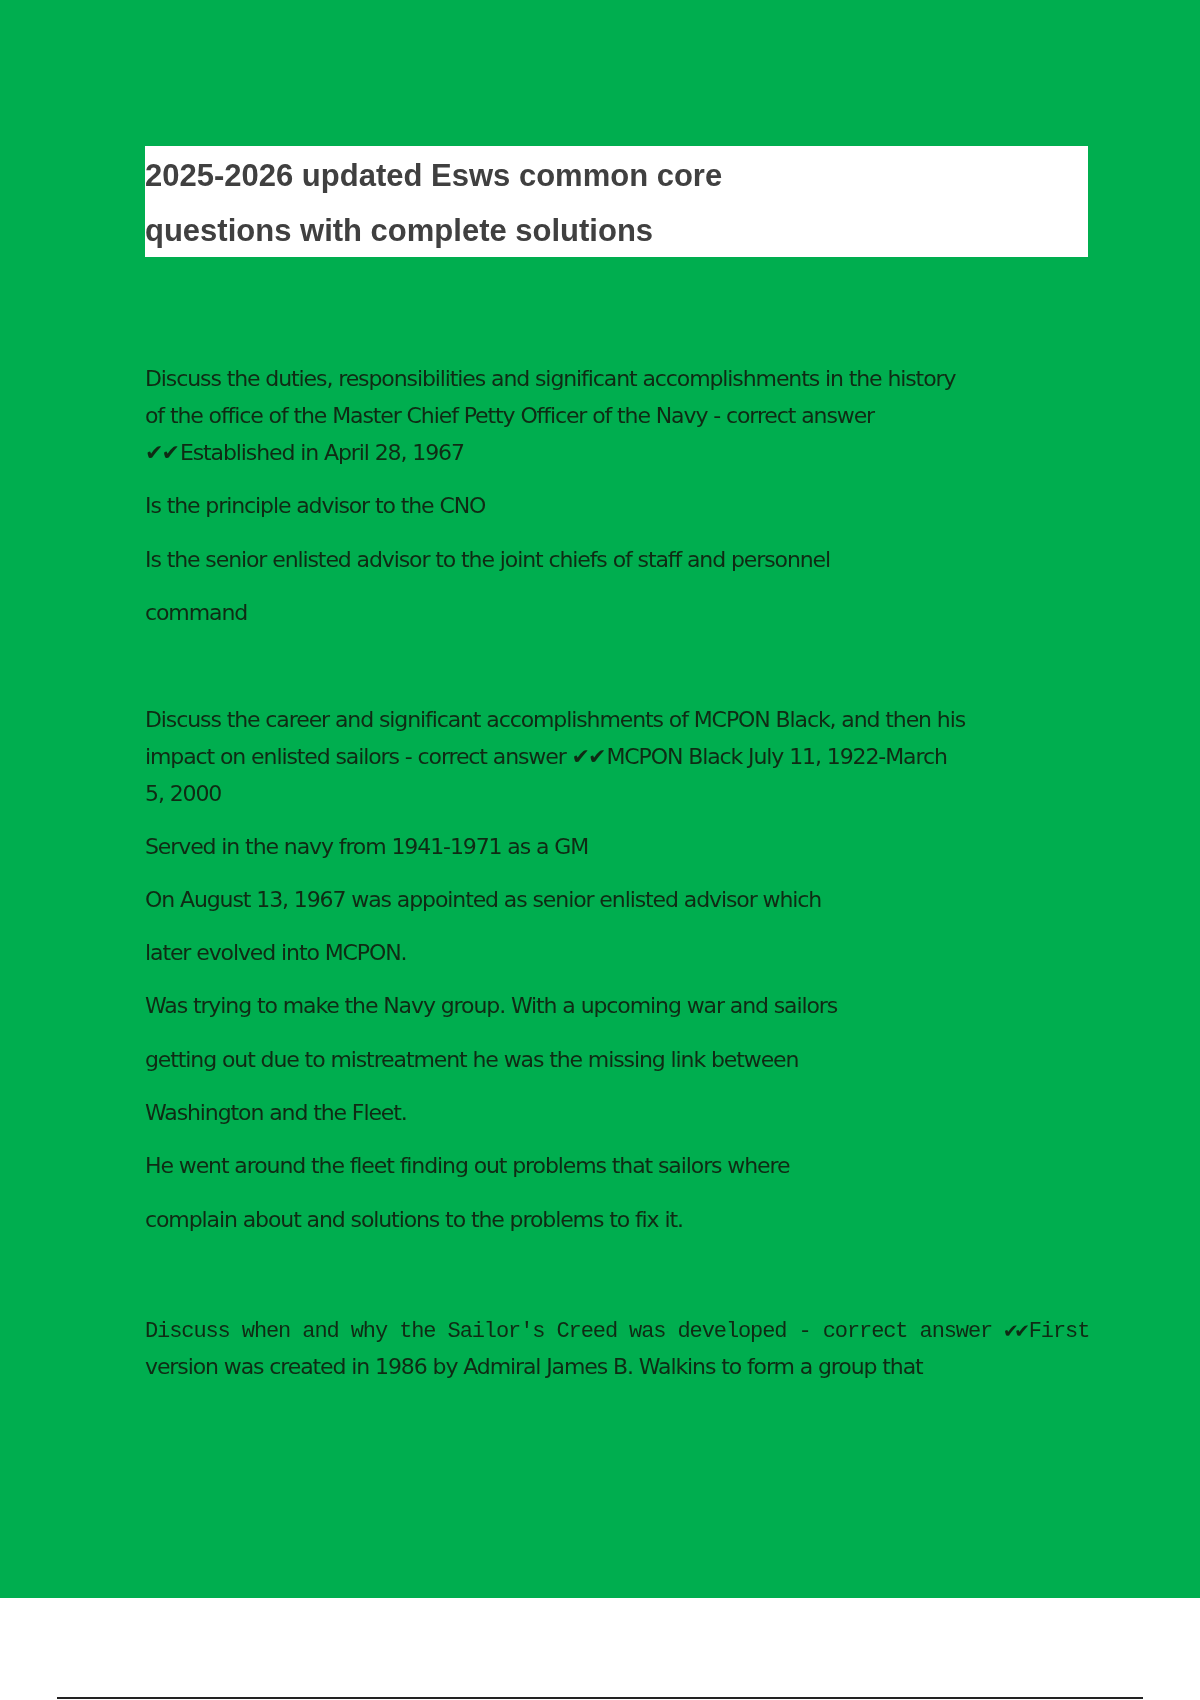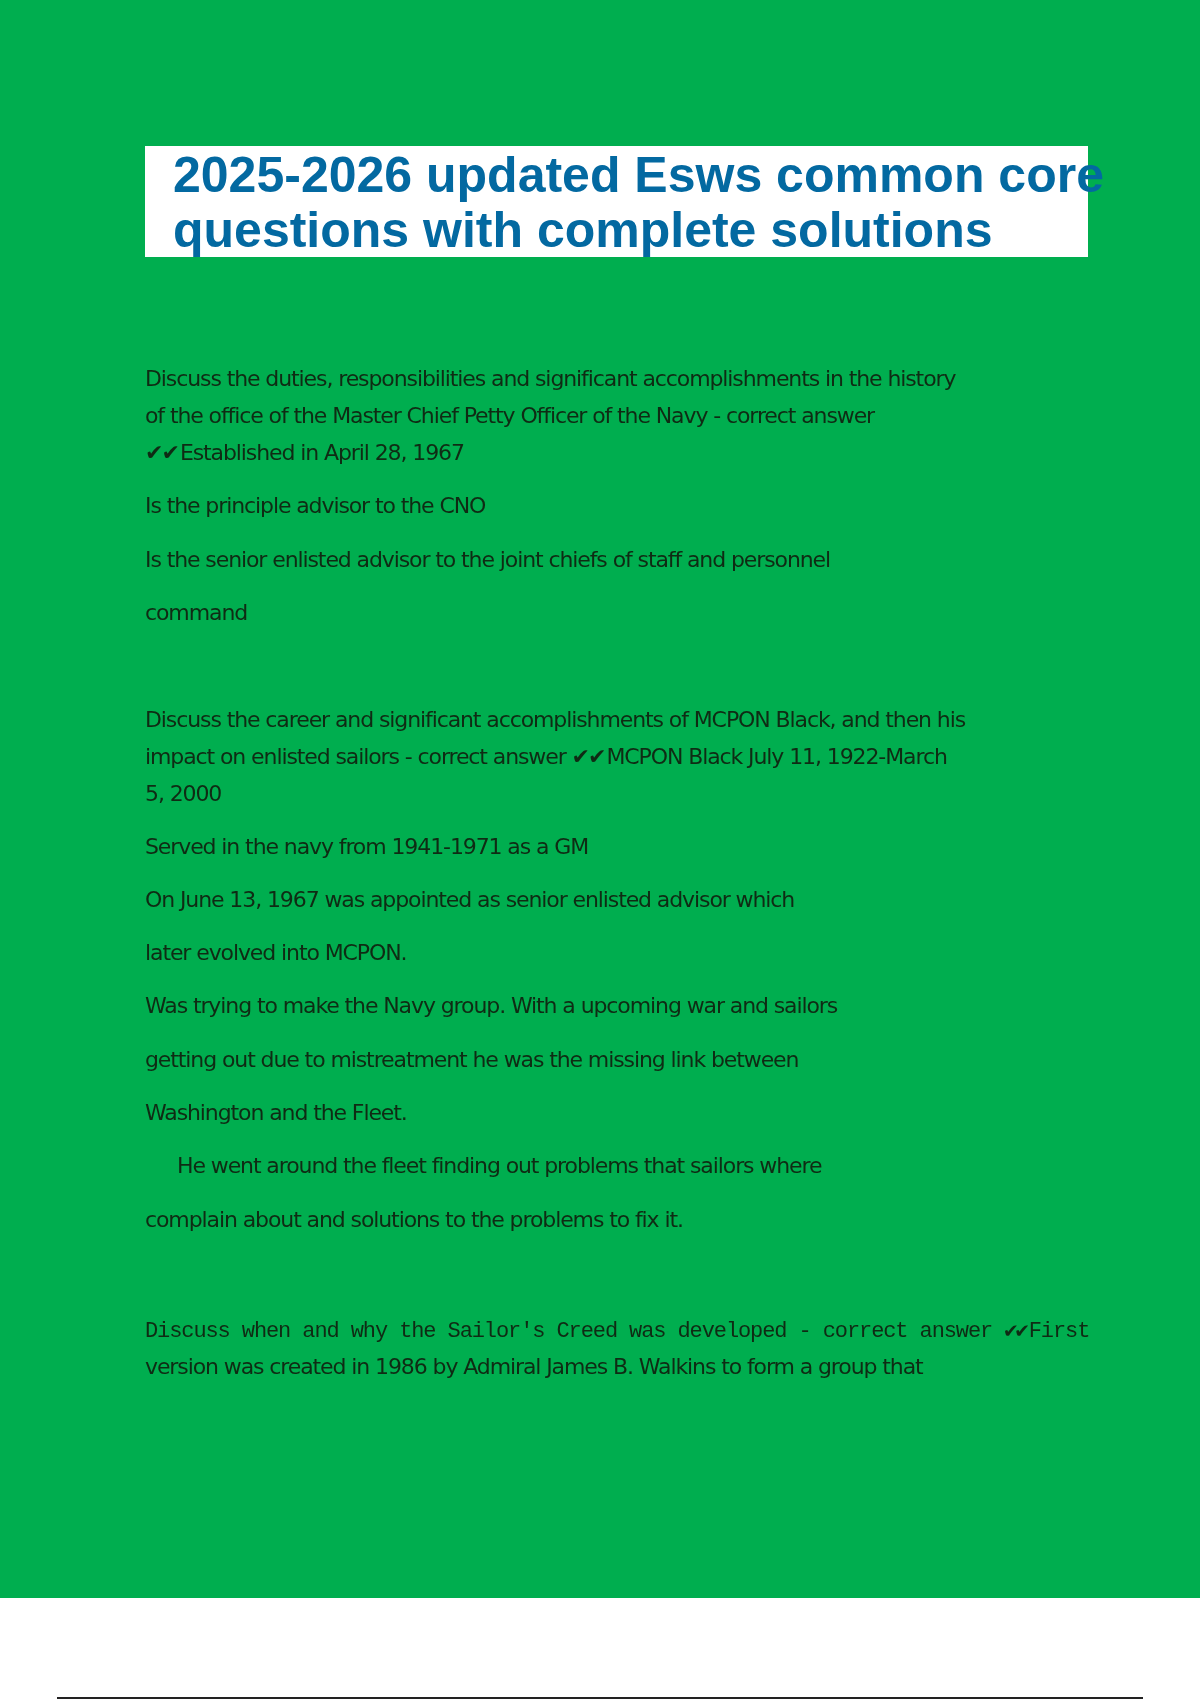--- a/index.html
+++ b/index.html
@@ -29,26 +29,25 @@
       width: 943px;
       height: 111px;
       background: #ffffff;
       box-sizing: border-box;
       padding-top: 2px;
     }
     .title-line {
       display: block;
       font-family: "Liberation Sans", sans-serif;
       font-weight: bold;
-      font-size: 50px;
+      font-size: 31px;
       line-height: 55px;
-      color: #0369a1;
+      color: #404040;
       white-space: nowrap;
       letter-spacing: 0px;
-      margin-left: 28px;
     }
     .body-text {
       position: absolute;
       left: 145px;
       width: 950px;
       font-family: "DejaVu Sans", sans-serif;
       font-size: 22px;
       color: #0f2b14;
       letter-spacing: -1.1px;
       word-spacing: 0px;
@@ -90,26 +89,26 @@
   <span class="line" style="top:127px;text-align:center;">Is the principle advisor to the CNO</span>
   <span class="line" style="top:181px;">Is the senior enlisted advisor to the joint chiefs of staff and personnel</span>
   <span class="line" style="top:234px;">command</span>
 </div>
 
 <div class="body-text" style="top:707px;">
   <span class="line" style="top:0px;text-align:right;">Discuss the career and significant accomplishments of MCPON Black, and then his</span>
   <span class="line" style="top:37px;"><span>impact on enlisted sailors - correct answer </span><span class="check">✔✔</span><span>MCPON Black July 11, 1922-March</span></span>
   <span class="line" style="top:74px;">5, 2000</span>
   <span class="line" style="top:127px;">Served in the navy from 1941-1971 as a GM</span>
-  <span class="line" style="top:180px;">On June 13, 1967 was appointed as senior enlisted advisor which</span>
+  <span class="line" style="top:180px;">On August 13, 1967 was appointed as senior enlisted advisor which</span>
   <span class="line" style="top:233px;">later evolved into MCPON.</span>
   <span class="line" style="top:286px;">Was trying to make the Navy group. With a upcoming war and sailors</span>
   <span class="line" style="top:340px;">getting out due to mistreatment he was the missing link between</span>
   <span class="line" style="top:393px;">Washington and the Fleet.</span>
-  <span class="line" style="top:446px;margin-left:32px;">He went around the fleet finding out problems that sailors where</span>
+  <span class="line" style="top:446px;">He went around the fleet finding out problems that sailors where</span>
   <span class="line" style="top:500px;">complain about and solutions to the problems to fix it.</span>
 </div>
 
 <div class="body-text" style="top:1317px;">
   <span class="line" style="top:0px;font-family:Liberation Mono, monospace;"><span>Discuss when and why the Sailor's Creed was developed - correct answer </span><span class="check">✔✔</span><span>First</span></span>
   <span class="line" style="top:37px;">version was created in 1986 by Admiral James B. Walkins to form a group that</span>
 </div>
 
 <div class="footer-rule"></div>
 

